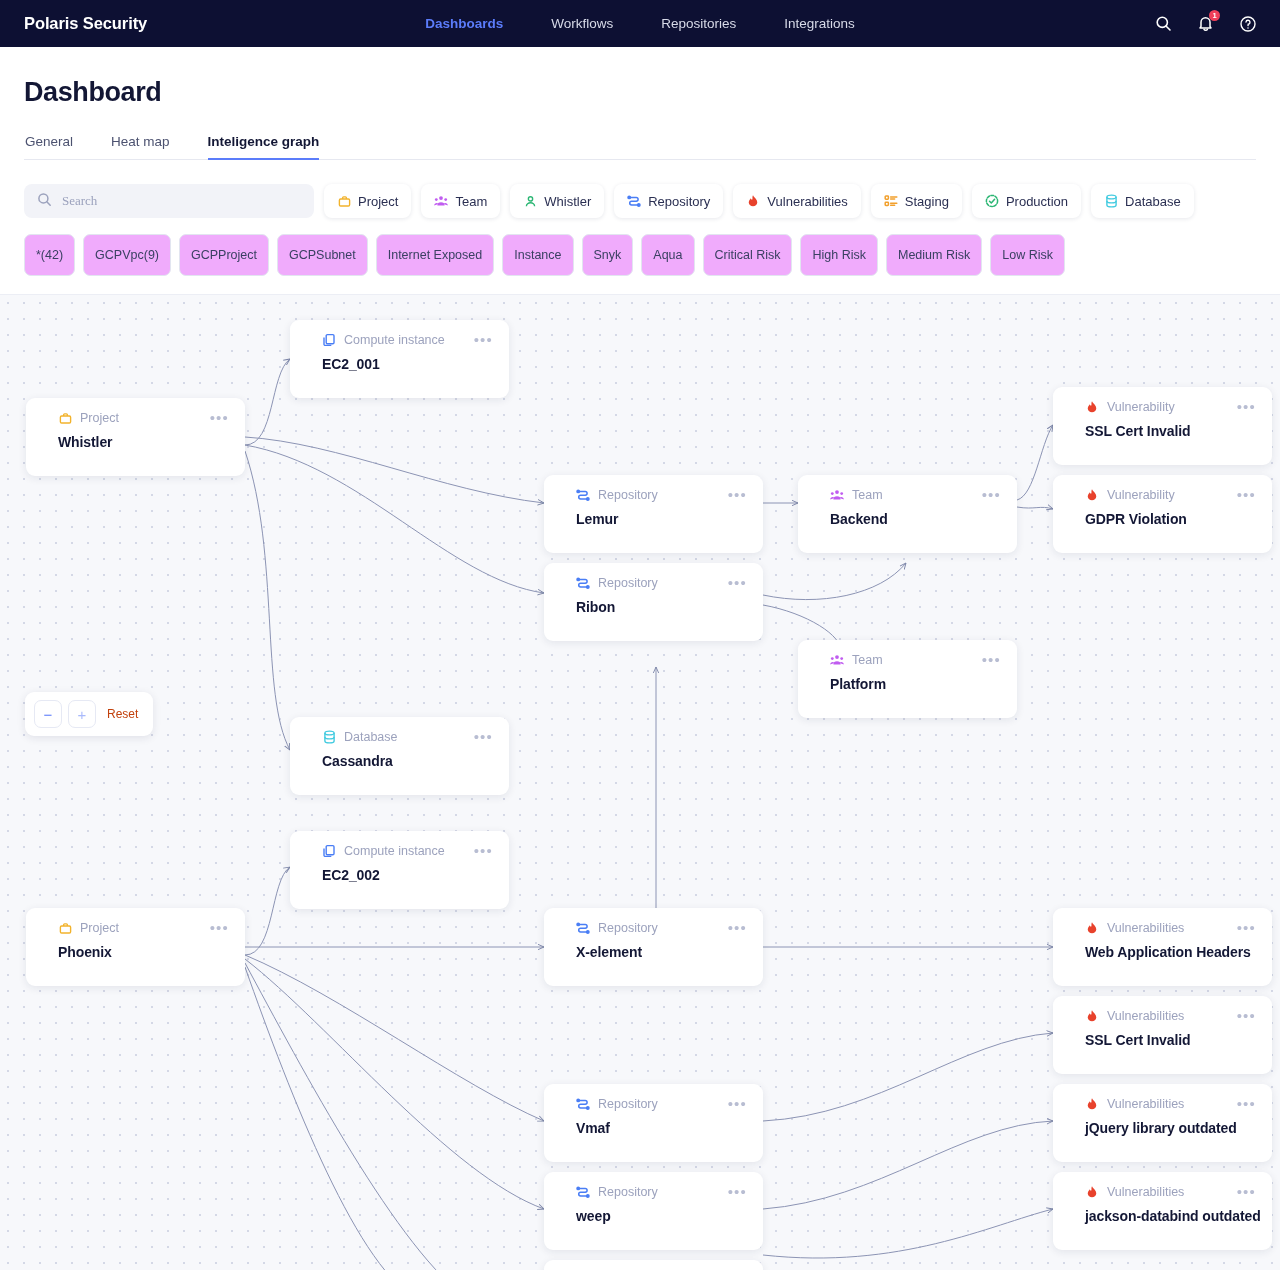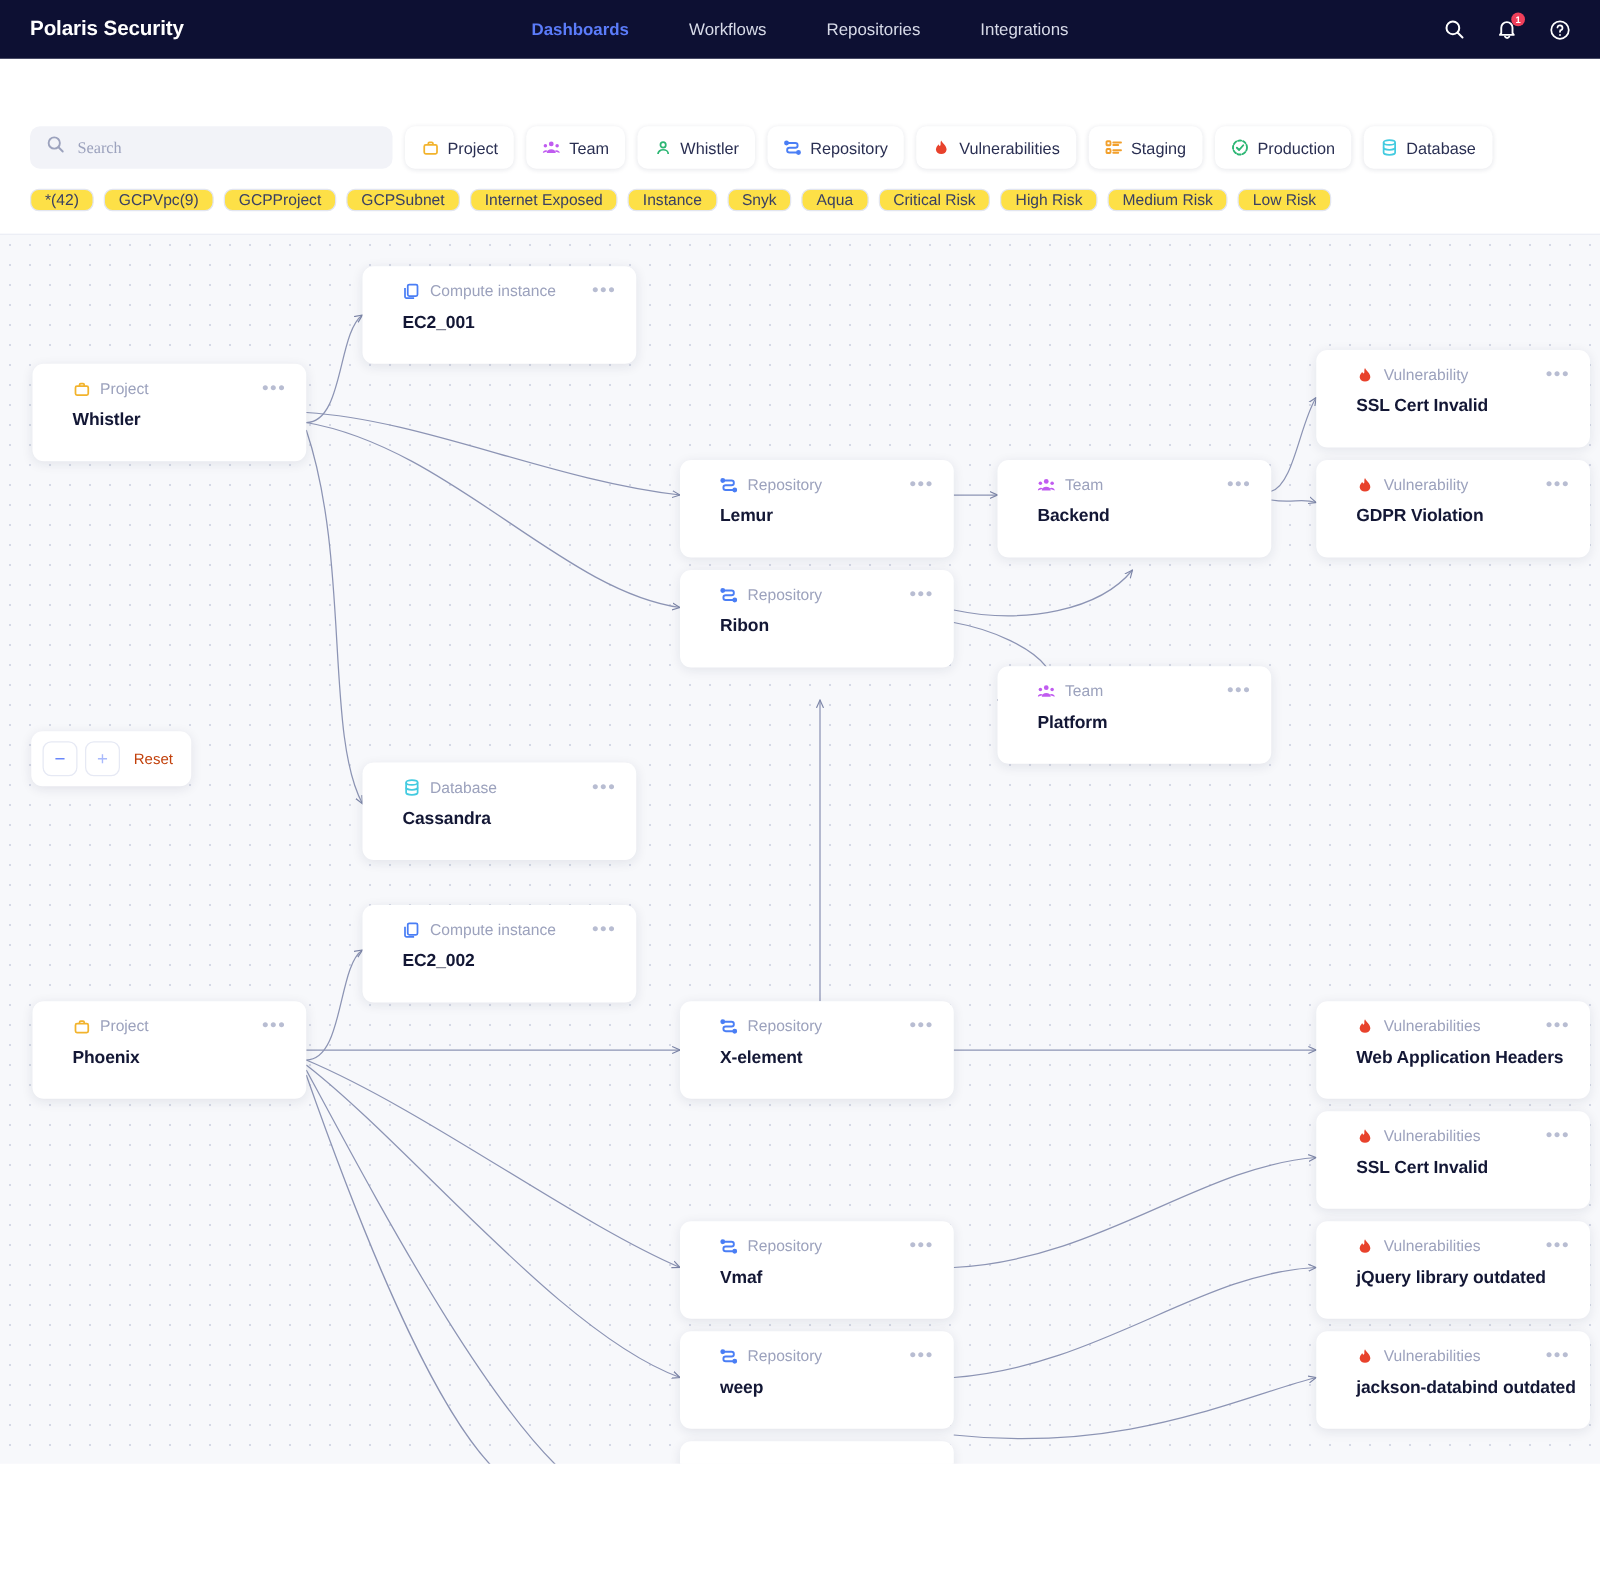--- a/index.html
+++ b/index.html
@@ -128,24 +128,24 @@
   }
   .type-chip .ic { display: flex; width: 14px; height: 14px; align-items: center; justify-content: center; }
   .type-chip .ic svg { display: block; }
 
   .filter-row-2 {
     display: flex; align-items: center; gap: 8px;
     margin-top: 16px;
     flex-wrap: nowrap;
   }
   .tag-chip {
-    height: 18px;
+    height: 42px;
     border: 1px solid #e2e5f0;
     border-radius: 7px;
-    background: #fde047;
+    background: #f0abfc;
     display: flex; align-items: center;
     padding: 0 11px;
     font-size: 12.5px;
     color: #3a4062;
     cursor: pointer;
     white-space: nowrap;
   }
 
   
   .canvas {
@@ -260,20 +260,26 @@
       <svg width="18" height="18" viewBox="0 0 18 18" fill="none" stroke="#ffffff" stroke-width="1.4" stroke-linecap="round">
         <circle cx="9" cy="9" r="7"></circle>
         <path d="M7 7 a2 2 0 1 1 2.3 2.2 L9 10.5" fill="none"></path>
         <circle cx="9" cy="13" r="0.75" fill="#ffffff" stroke="none"></circle>
       </svg>
     </div>
   </div>
 </div>
 
 <div class="page-head">
+  <div class="page-title">Dashboard</div>
+  <div class="tabs">
+    <div class="tab">General</div>
+    <div class="tab">Heat map</div>
+    <div class="tab active">Inteligence graph</div>
+  </div>
 </div>
 
 <div class="filters">
   <div class="filter-row-1">
     <div class="search-box">
       <span>
         <svg width="15" height="15" viewBox="0 0 15 15" fill="none" stroke="#9ca2bd" stroke-width="1.5" stroke-linecap="round">
           <circle cx="6.4" cy="6.4" r="4.5"></circle>
             <line x1="9.8" y1="9.8" x2="13.2" y2="13.2"></line>
         </svg>

